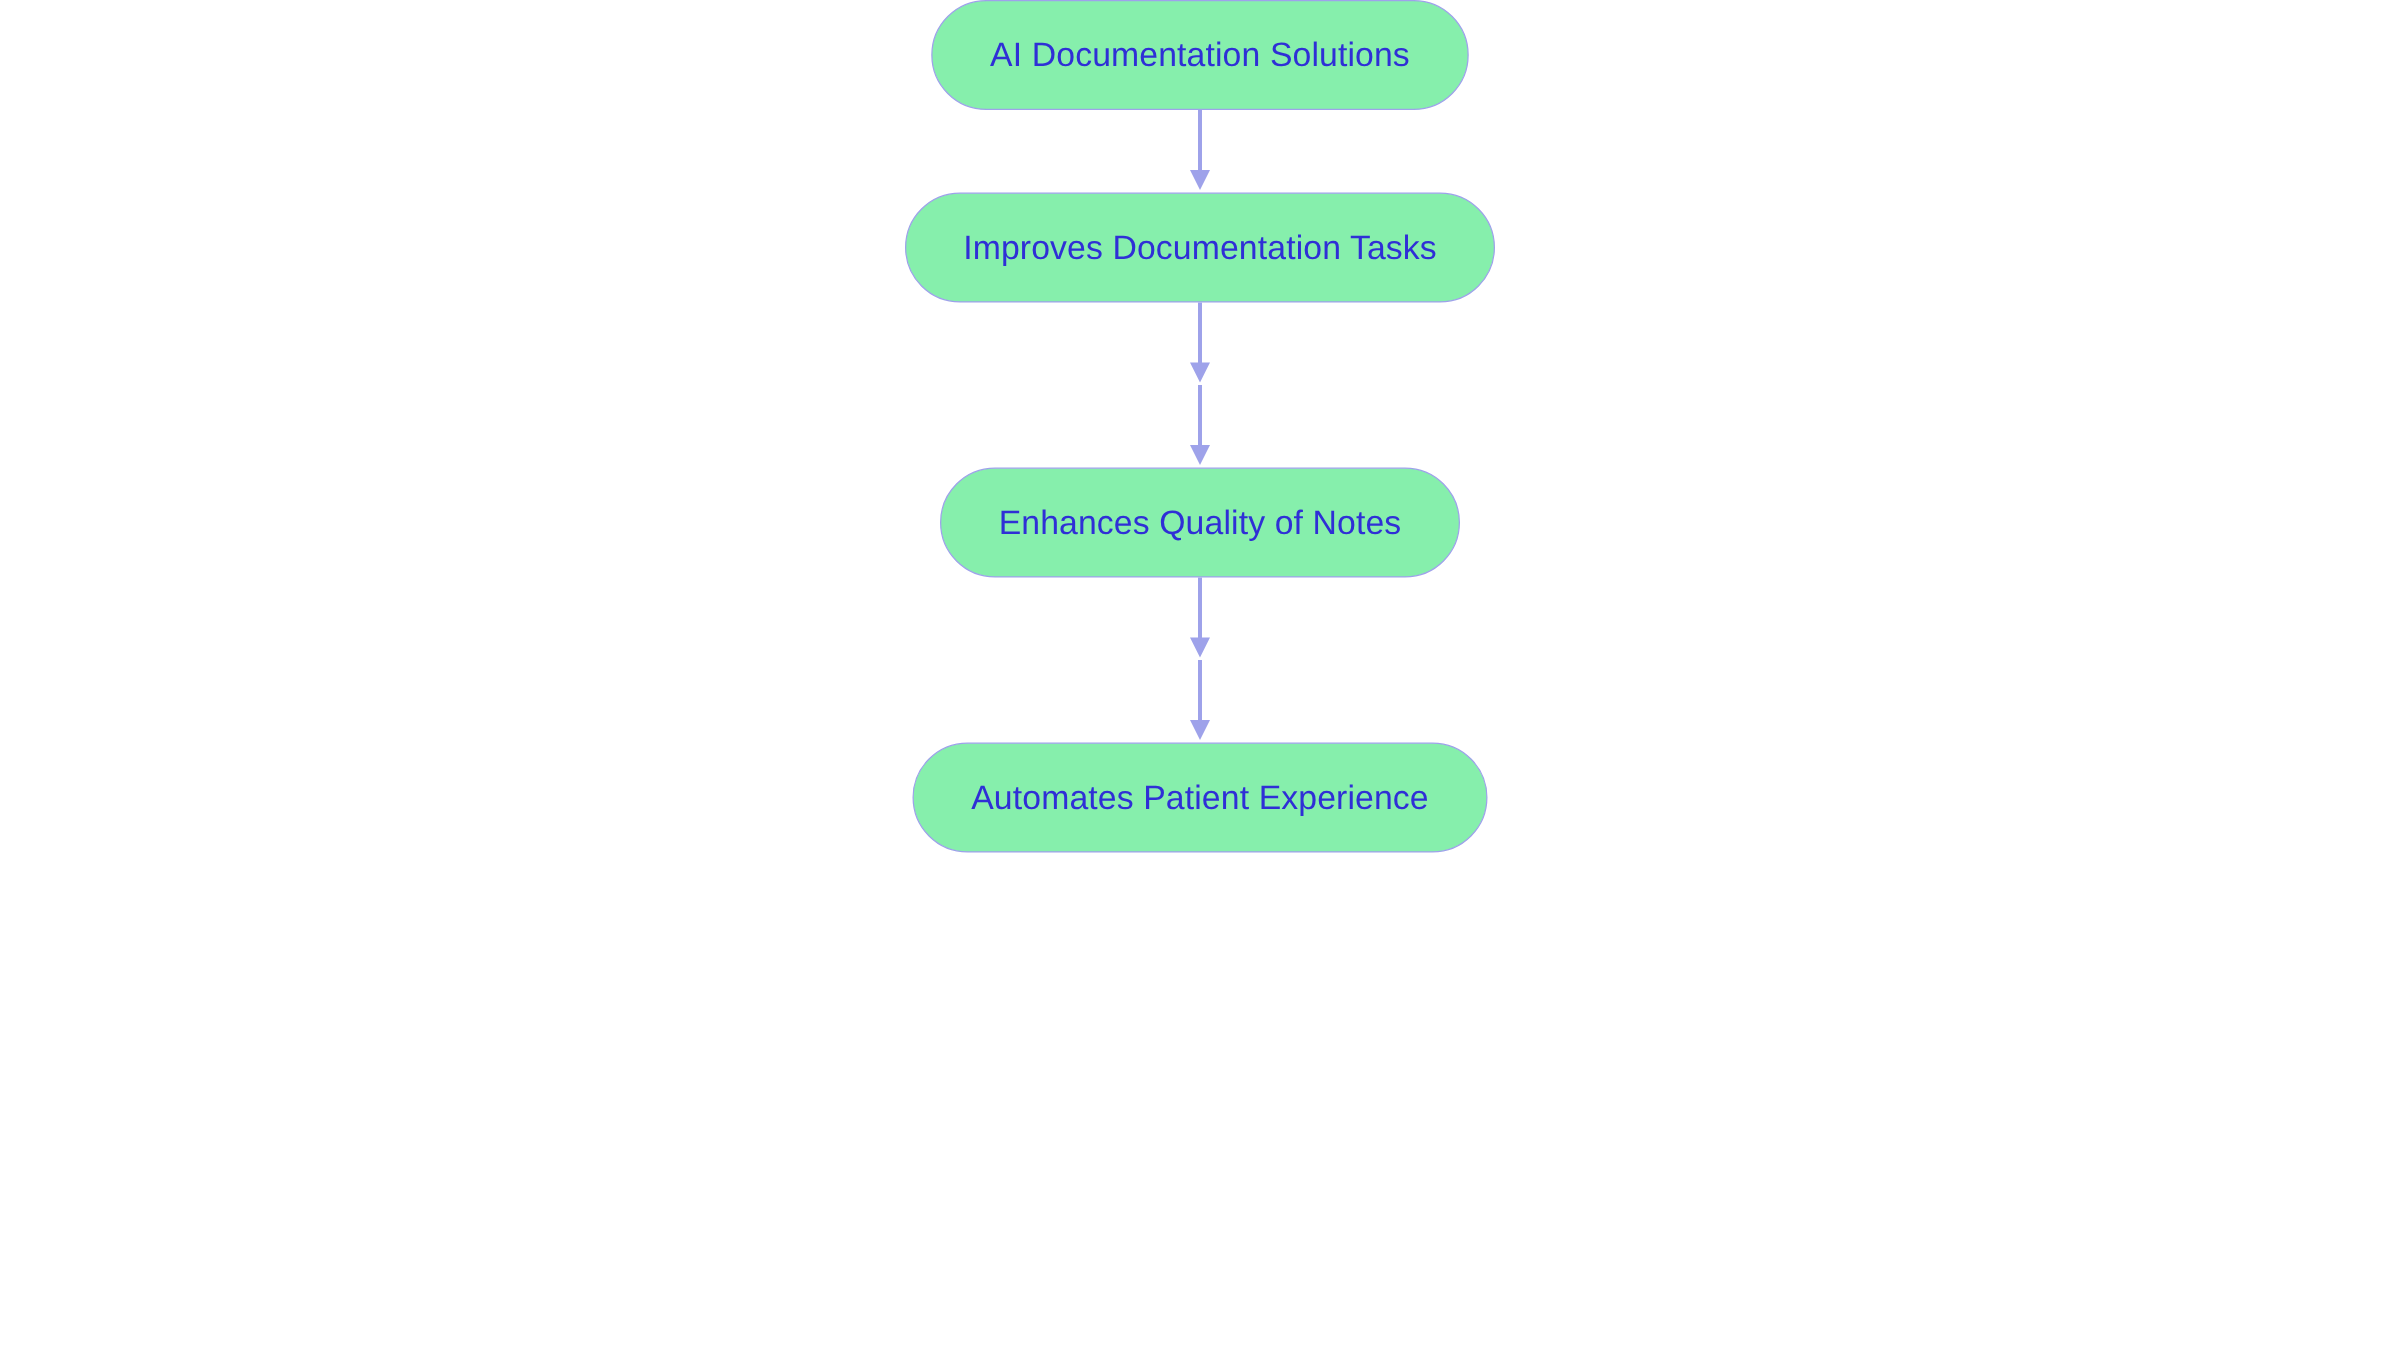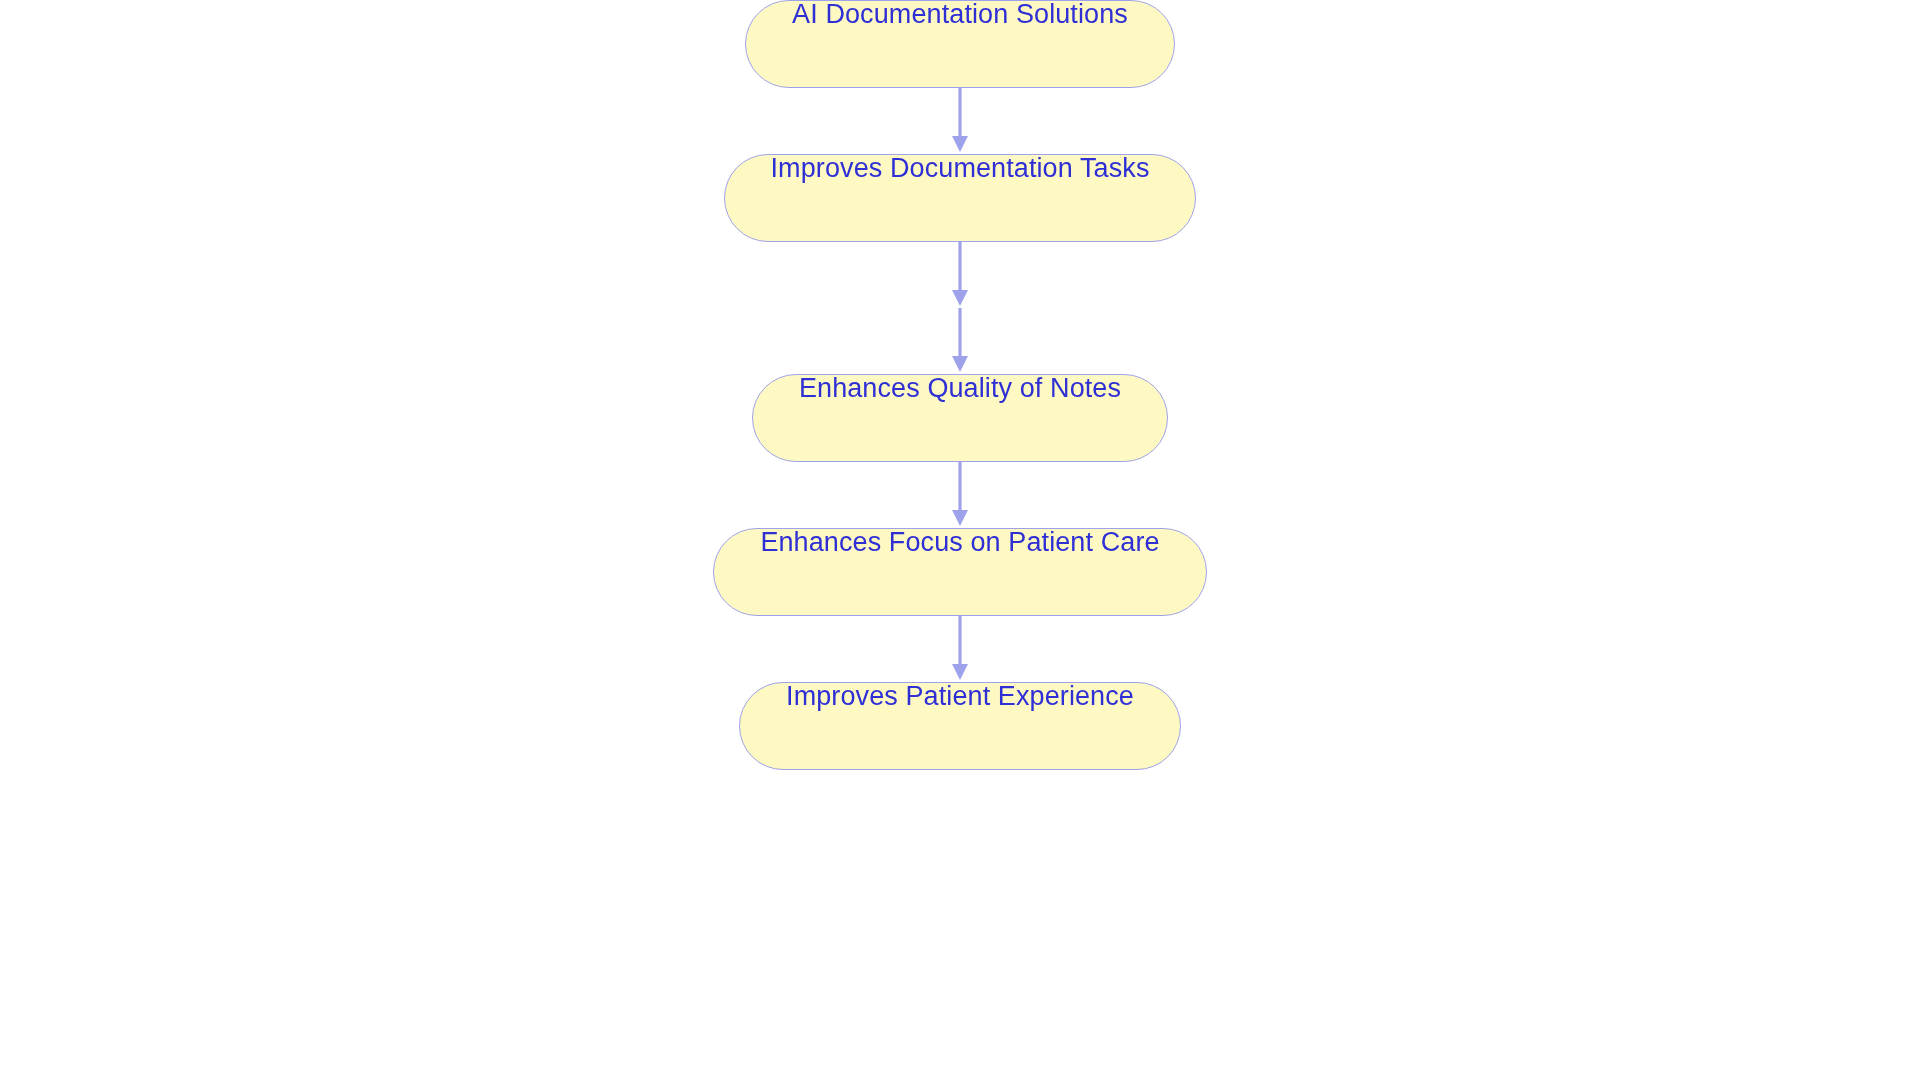--- a/index.html
+++ b/index.html
@@ -29,23 +29,23 @@
     height: 1083px;
     display: flex;
     flex-direction: column;
     align-items: center;
     justify-content: flex-start;
   }
 
   .flow-node {
     box-sizing: border-box;
     display: flex;
-    align-items: flex-start;
+    align-items: center;
     justify-content: center;
-    background: #fef9c3;
+    background: #86efac;
     border: 1.6px solid #9ea2ea;
     border-radius: 999px;
     height: 88px;
     padding: 0 46px;
     white-space: nowrap;
   }
 
   .flow-node-label {
     color: #2f2fd6;
     font-family: "Liberation Sans", sans-serif;
@@ -109,29 +109,26 @@
       <span class="flow-node-label">Enhances Quality of Notes</span>
     </div>
 
     <div class="flow-connector">
       <svg width="20" height="66" viewBox="0 0 20 66" aria-hidden="true">
         <line x1="10" y1="0" x2="10" y2="52" stroke="#9ea2ea" stroke-width="3.2"></line>
         <polygon points="2,48 18,48 10,64" fill="#9ea2ea"></polygon>
       </svg>
     </div>
 
-    <div class="flow-node">
-      <span class="flow-node-label">Enhances Focus on Patient Care</span>
-    </div>
 
     <div class="flow-connector">
       <svg width="20" height="66" viewBox="0 0 20 66" aria-hidden="true">
         <line x1="10" y1="0" x2="10" y2="52" stroke="#9ea2ea" stroke-width="3.2"></line>
         <polygon points="2,48 18,48 10,64" fill="#9ea2ea"></polygon>
       </svg>
     </div>
 
     <div class="flow-node">
-      <span class="flow-node-label">Improves Patient Experience</span>
+      <span class="flow-node-label">Automates Patient Experience</span>
     </div>
 
   </div>
 </div>
 
 </body></html>

